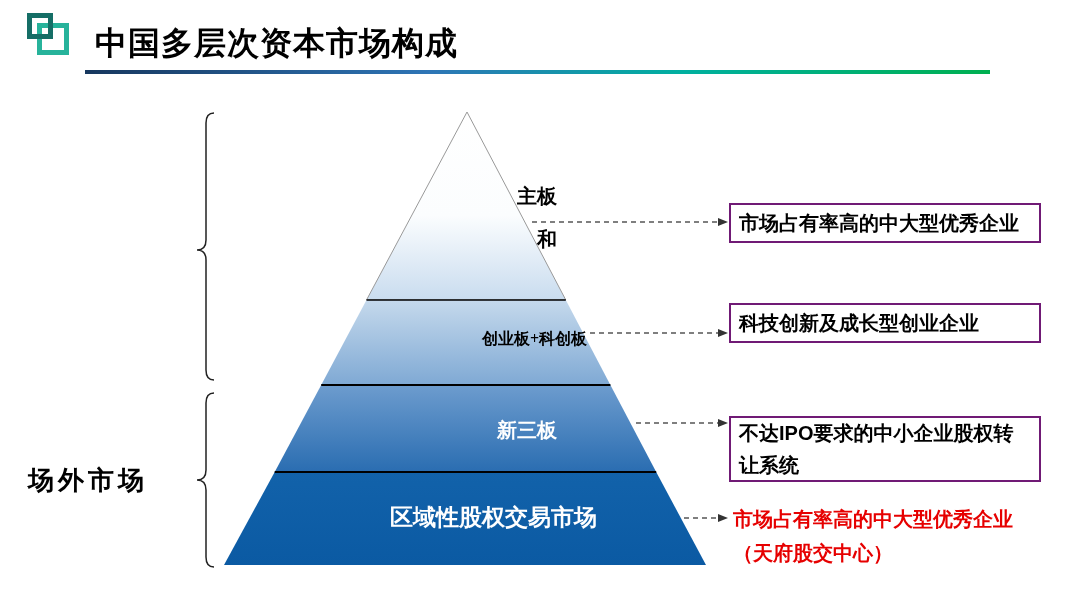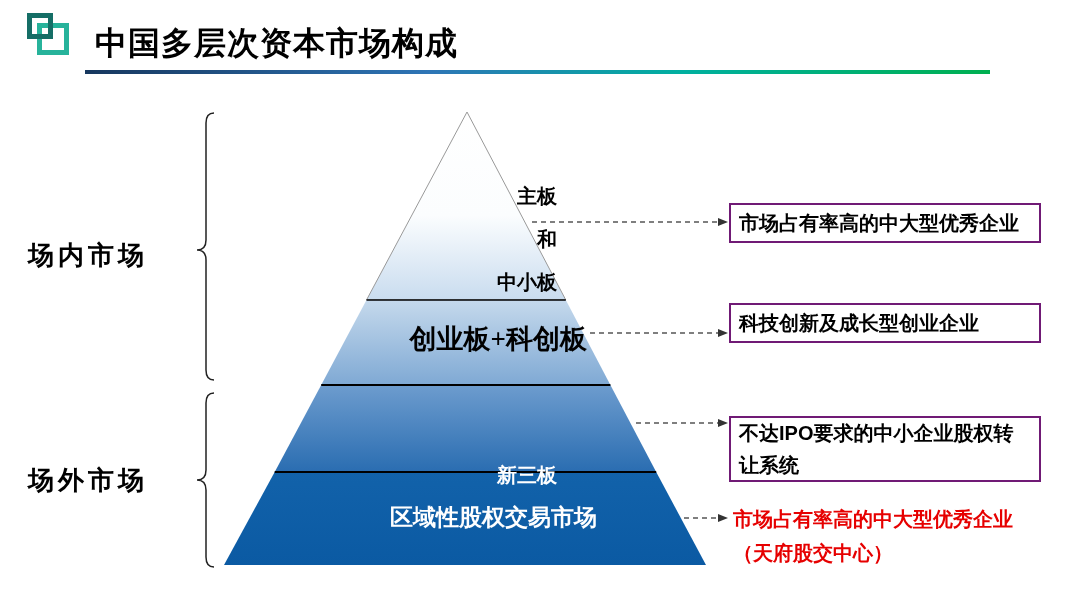--- a/index.html
+++ b/index.html
@@ -14,22 +14,22 @@
   .page-title { position:absolute; left:95px; top:22px; font-size:32px; font-weight:bold; color:#000; letter-spacing:1px; white-space:nowrap; }
   .divider { position:absolute; left:85px; top:70px; width:905px; height:4px;
              background:linear-gradient(90deg,#17375e 0%,#2e75b6 38%,#00b0a0 66%,#00b050 100%); }
 
   
   .diagram-svg { position:absolute; left:0; top:0; }
 
   
   .tier-label { position:absolute; text-align:right; font-weight:bold;font-family:Liberation Serif, serif; }
   .tier1-label { left:377px; top:175px; width:180px; font-size:20px; color:#000; line-height:43px; }
-  .tier2-label { left:347px; top:324px; width:240px; font-size:27px; color:#000; line-height:30px; }
-  .tier3-label { left:377px; top:415px; width:180px; font-size:20px; color:#fff; line-height:30px;margin-top:45px; }
+  .tier2-label { left:347px; top:324px; width:240px; font-size:16px; color:#000; line-height:30px; }
+  .tier3-label { left:377px; top:415px; width:180px; font-size:20px; color:#fff; line-height:30px; }
   .tier4-label { left:337px; top:503px; width:260px; font-size:23px; color:#fff; line-height:30px; }
 
   
   .side-label { position:absolute; left:28px; width:160px; font-size:26px; font-weight:bold; color:#000;
                 letter-spacing:4px; line-height:32px; white-space:nowrap; }
   .side-label-1 { top:239px; }
   .side-label-2 { top:464px; }
 
   
   .callout { position:absolute; left:729px; width:312px; border:2px solid #701a75; background:#fff;
@@ -95,27 +95,25 @@
     <line x1="636" y1="423" x2="719" y2="423" stroke="#555" stroke-width="1.4" stroke-dasharray="5,4"></line>
     <polygon points="718,419 728,423 718,427" fill="#333"></polygon>
 
     <line x1="684" y1="518" x2="719" y2="518" stroke="#555" stroke-width="1.4" stroke-dasharray="5,4"></line>
     <polygon points="718,514 728,518 718,522" fill="#333"></polygon>
   </svg>
 
   <div class="tier-label tier1-label">
     <div>主板</div>
     <div>和</div>
-    <div>中小板</div>
   </div>
   <div class="tier-label tier2-label">创业板+科创板</div>
   <div class="tier-label tier3-label">新三板</div>
   <div class="tier-label tier4-label">区域性股权交易市场</div>
 
-  <div class="side-label side-label-1">场内市场</div>
   <div class="side-label side-label-2">场外市场</div>
 
   <div class="callout callout-1">
     <span>市场占有率高的中大型优秀企业</span>
   </div>
   <div class="callout callout-2">
     <span>科技创新及成长型创业企业</span>
   </div>
   <div class="callout callout-3">
     <span>不达IPO要求的中小企业股权转让系统</span>

